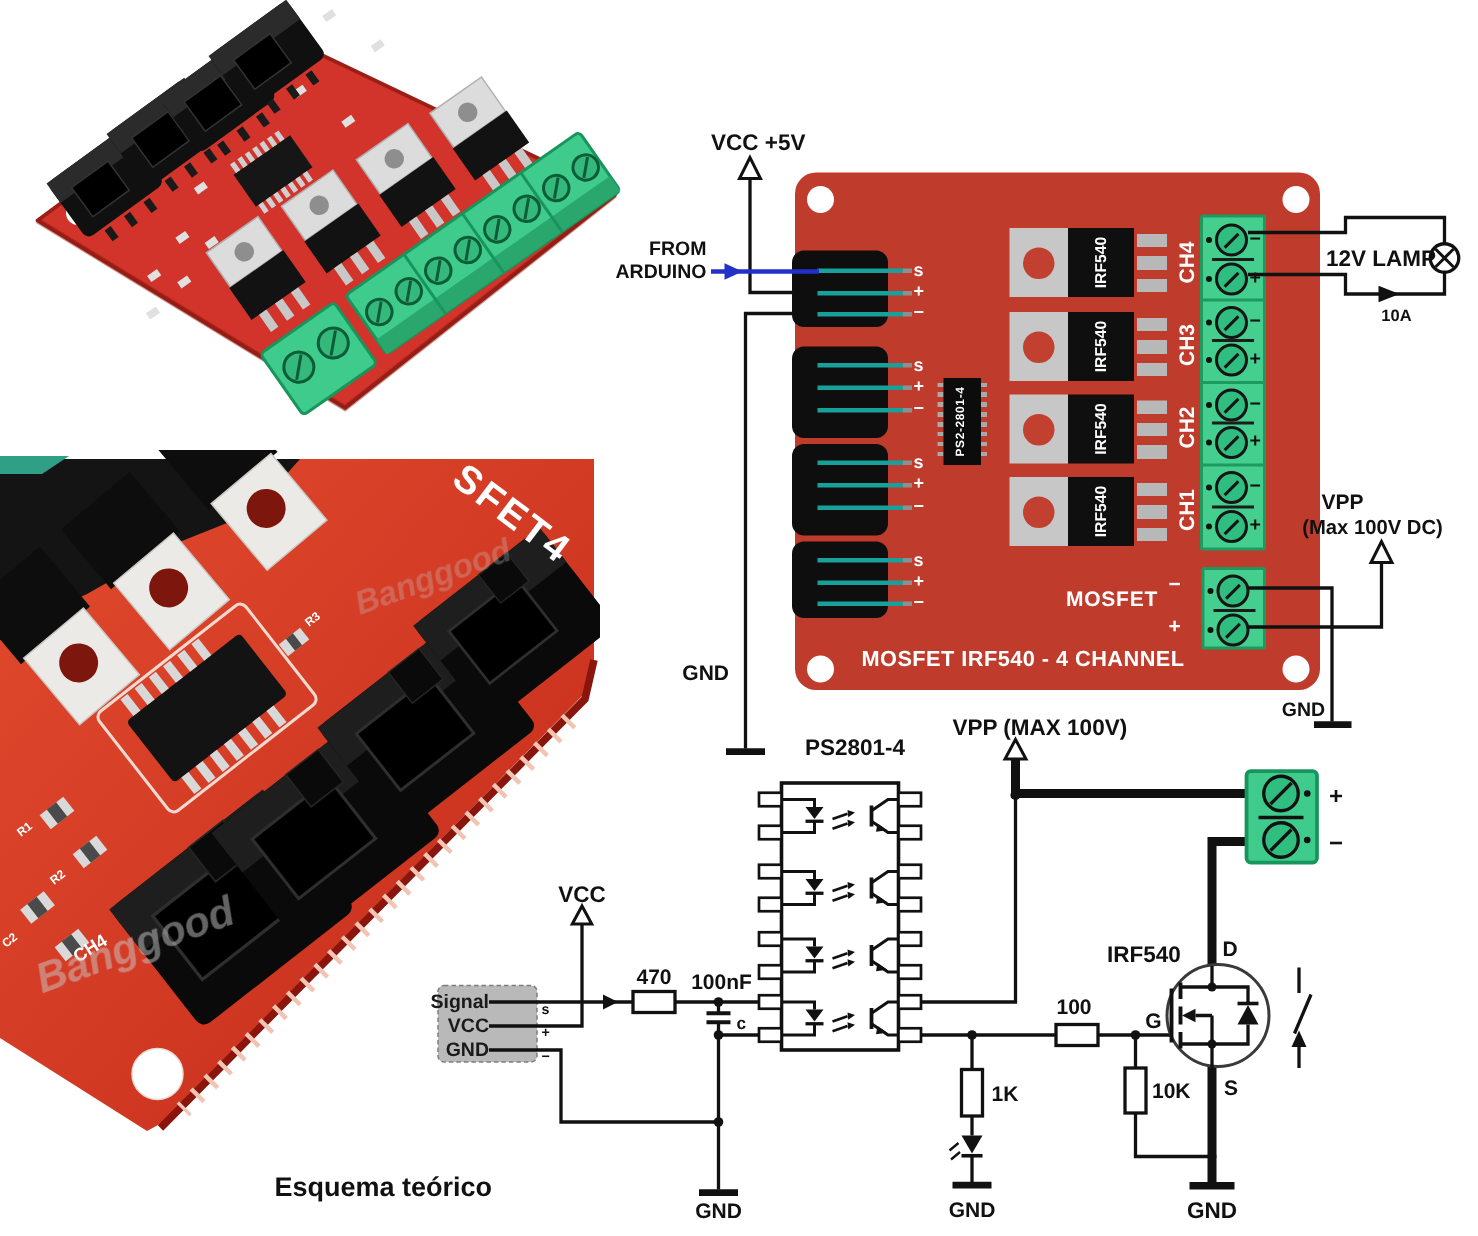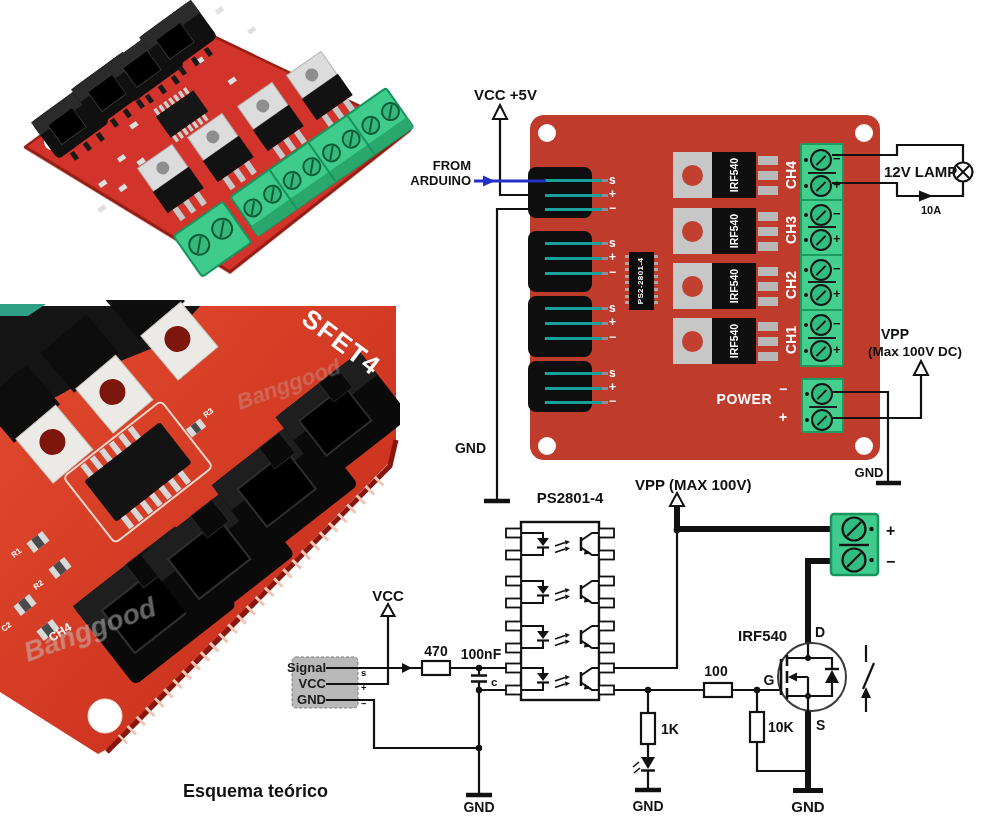--- a/index.html
+++ b/index.html
@@ -448,21 +448,22 @@
         </div>
       <div class="abs screw" style="left:8px;top:29px">
           <div class="slot"></div>
         </div>
       <div class="abs pairsep" style="top:26px"></div>
       <div class="abs tdot" style="left:1.5px;top:12px"></div>
       <div class="abs tdot" style="left:1.5px;top:38px"></div>
     </div>
     <span class="abs psign" style="left:249px;top:266px">−</span>
     <span class="abs psign" style="left:249px;top:294px">+</span>
-    <div class="abs powerlab">POWER</div>
+    <div class="abs powerlab">MOSFET</div>
+    <div class="abs btitle">MOSFET IRF540 - 4 CHANNEL</div>
   </div>
 
   <svg class="abs" style="left:0;top:0" width="985" height="824" viewBox="0 0 985 824">
     <defs>
       <g id="optoch">
         <path d="M0,0 H22 V5 M22,15 V22 H0" fill="none" stroke="#111" stroke-width="2"></path>
         <polygon points="16,5 28,5 22,13" fill="#111"></polygon>
         <line x1="16" y1="14.5" x2="28" y2="14.5" stroke="#111" stroke-width="2.2"></line>
         <line x1="34" y1="13" x2="44" y2="9.5" stroke="#111" stroke-width="1.8"></line>
         <polygon points="44,7 49,8.7 44.5,11.8" fill="#111"></polygon>

